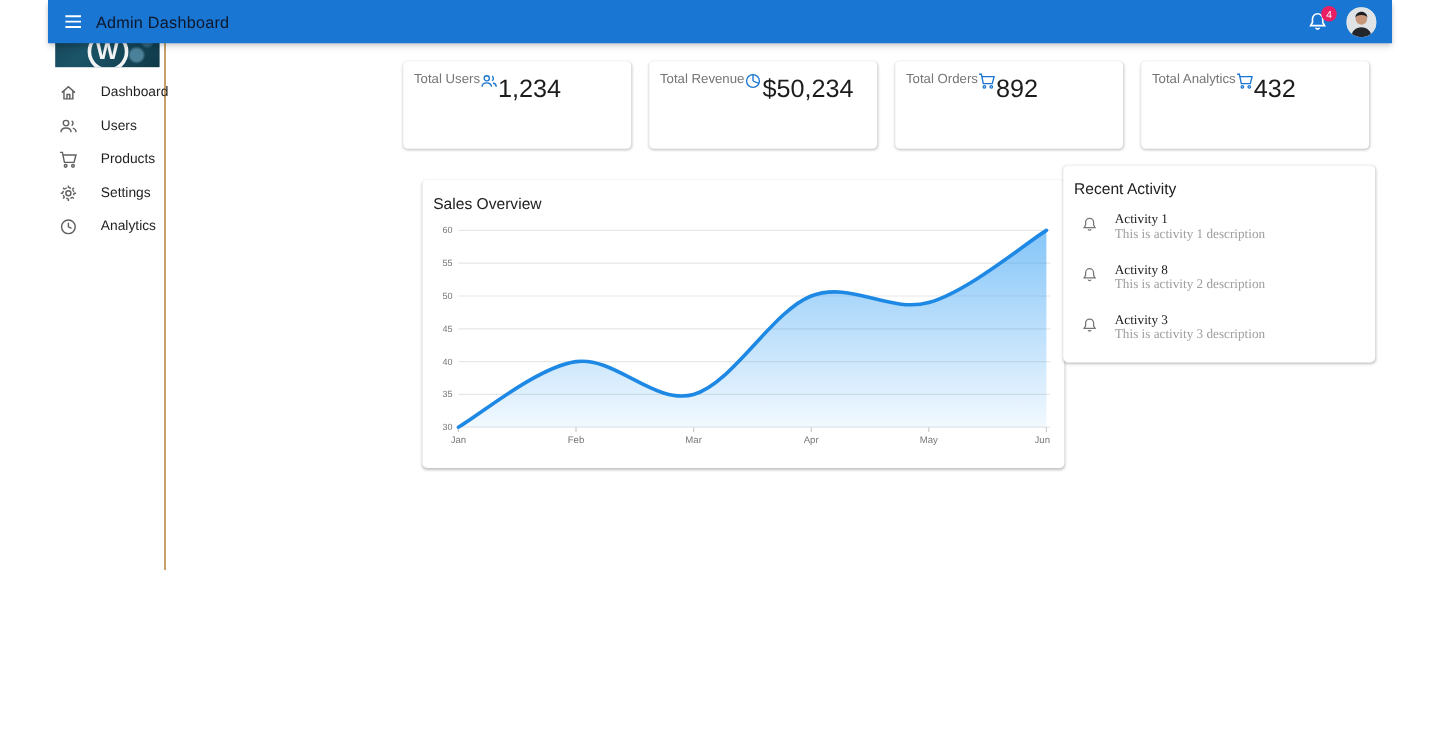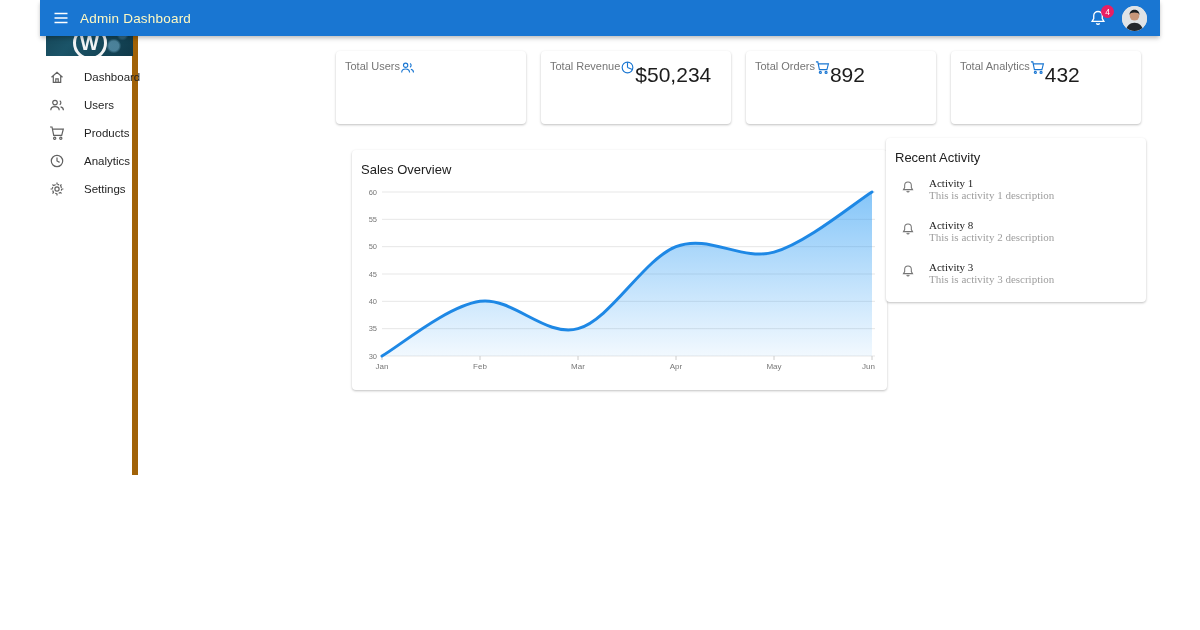--- a/index.html
+++ b/index.html
@@ -1,42 +1,42 @@
 <!DOCTYPE html>
 <html><head>
 <meta charset="utf-8">
 <style>
   * { margin:0; padding:0; box-sizing:border-box; }
   html,body { width:1200px; height:630px; overflow:hidden; background:#fff;
               font-family:"Liberation Sans", sans-serif; -webkit-font-smoothing:antialiased; }
 
   
   .sidebar { position:absolute; left:0; top:0; width:138px; height:475px;
-             background:#fff; border-right:6px solid #a16207; z-index:5;padding-left:15px; }
+             background:#fff; border-right:1px solid #a16207; z-index:5;padding-left:15px; }
   .logo { position:absolute; left:46px; top:0; width:87px; height:56px; z-index:6;
           background:
             radial-gradient(circle at 78% 82%, rgba(120,180,210,.55) 0 6%, transparent 9%),
             radial-gradient(circle at 88% 62%, rgba(100,160,195,.4) 0 4%, transparent 7%),
             linear-gradient(130deg,#123d4d 0%, #1b5468 45%, #0f3949 100%);
           overflow:hidden; }
   .logo-emblem { position:absolute; left:50%; top:26px; transform:translateX(-50%);
                  width:34px; height:34px; border:3px solid #f2f4f5; border-radius:50%;
                  display:flex; align-items:center; justify-content:center;
                  color:#f2f4f5; font-weight:bold; font-size:20px; line-height:1; }
   .nav { position:absolute; left:0; top:63px; width:100%; }
   .nav-item { position:relative; height:28px; display:flex; align-items:center; cursor:pointer; }
   .nav-item .ico { position:absolute; left:49px; width:16px; height:16px; color:#616161; display:flex; }
   .nav-item .lbl { position:absolute; left:84px; font-size:11.5px; color:#1f1f1f; }
 
   
   .appbar { position:absolute; left:40px; top:0; width:1120px; height:36px; background:#1976d2;
             z-index:10; display:flex; align-items:center;
             box-shadow:0 2px 4px -1px rgba(0,0,0,.2), 0 3px 5px 0 rgba(0,0,0,.12); }
   .hamburger { margin-left:13px; width:16px; height:16px; color:#fff; display:flex; cursor:pointer; }
-  .appbar-title { margin-left:11px; color:#fef9c3; font-size:13.5px; letter-spacing:.2px; }
+  .appbar-title { margin-left:11px; color:#0f172a; font-size:13.5px; letter-spacing:.2px; }
   .appbar-spacer { flex:1; }
   .bell-wrap { position:relative; width:18px; height:18px; color:#fff; cursor:pointer; margin-right:15px; }
   .badge { position:absolute; top:-4px; right:-7px; min-width:13px; height:13px; border-radius:7px;
            background:#e91e63; color:#fff; font-size:8.5px; display:flex; align-items:center;
            justify-content:center; padding:0 2px; }
   .avatar { width:25px; height:25px; border-radius:50%; margin-right:13px; overflow:hidden;
             background:#dfe3e6; position:relative; cursor:pointer; flex:none; }
 
   
   .stats-row { position:absolute; left:336px; top:51px; display:flex; gap:15px; }
@@ -94,35 +94,35 @@
             <path d="M1 2h2l1.7 8.3h8l1.6-6.2H3.6"></path>
             <circle cx="5.7" cy="13.2" r="1.1"></circle>
             <circle cx="11.8" cy="13.2" r="1.1"></circle>
           </svg>
       </span>
       <span class="lbl">Products</span>
     </div>
     <div class="nav-item">
       <span class="ico">
         <svg class="icon" viewBox="0 0 16 16" fill="none" stroke="currentColor" stroke-width="1.2">
-            <circle cx="8" cy="8" r="5.7"></circle>
-            <path d="M8 4.6V8l2.6 1.4"></path>
-          </svg>
-      </span>
-      <span class="lbl">Analytics</span>
-    </div>
-    <div class="nav-item">
-      <span class="ico">
-        <svg class="icon" viewBox="0 0 16 16" fill="none" stroke="currentColor" stroke-width="1.2">
             <circle cx="8" cy="8" r="2.1"></circle>
             <circle cx="8" cy="8" r="4.6" stroke-dasharray="1.7 1.9"></circle>
             <path d="M8 1.6v2M8 12.4v2M1.6 8h2M12.4 8h2M3.5 3.5l1.4 1.4M11.1 11.1l1.4 1.4M12.5 3.5l-1.4 1.4M4.9 11.1l-1.4 1.4"></path>
           </svg>
       </span>
       <span class="lbl">Settings</span>
+    </div>
+    <div class="nav-item">
+      <span class="ico">
+        <svg class="icon" viewBox="0 0 16 16" fill="none" stroke="currentColor" stroke-width="1.2">
+            <circle cx="8" cy="8" r="5.7"></circle>
+            <path d="M8 4.6V8l2.6 1.4"></path>
+          </svg>
+      </span>
+      <span class="lbl">Analytics</span>
     </div>
   </div>
 </div>
 
 <div class="logo">
   <div class="logo-emblem">
     <span>W</span>
   </div>
 </div>
 
@@ -154,20 +154,21 @@
   <div class="card stat-card">
     <div class="stat-head">
       <span class="stat-label">Total Users</span>
       <span class="stat-ico">
         <svg class="icon" viewBox="0 0 16 16" fill="none" stroke="currentColor" stroke-width="1.2">
             <circle cx="6" cy="5.6" r="2.3"></circle>
             <path d="M1.8 13.2c0-2.3 1.9-3.6 4.2-3.6s4.2 1.3 4.2 3.6M10.7 3.7a2.3 2.3 0 0 1 0 4M11.6 9.8c1.8.4 2.8 1.6 2.8 3.4"></path>
           </svg>
       </span>
     </div>
+    <div class="stat-value">1,234</div>
     <div class="progress-track">
       <div class="progress-fill" style="width: 75%;"></div>
     </div>
   </div>
   <div class="card stat-card">
     <div class="stat-head">
       <span class="stat-label">Total Revenue</span>
       <span class="stat-ico">
         <svg class="icon" viewBox="0 0 16 16" fill="none" stroke="currentColor" stroke-width="1.2">
             <circle cx="8" cy="8" r="5.7"></circle>

